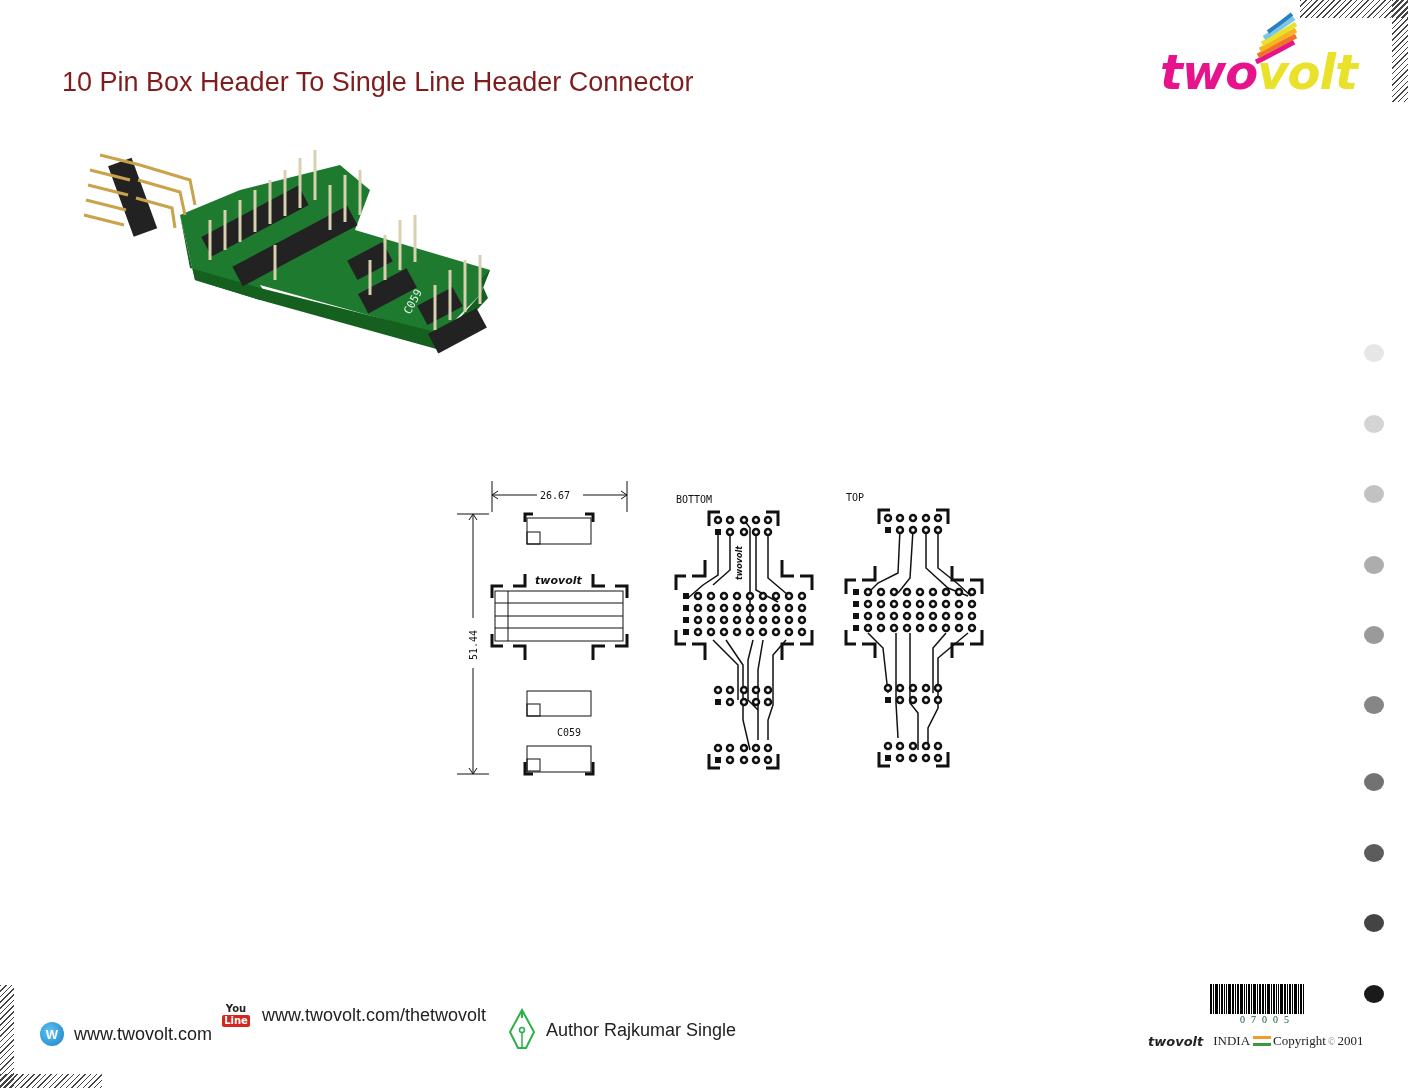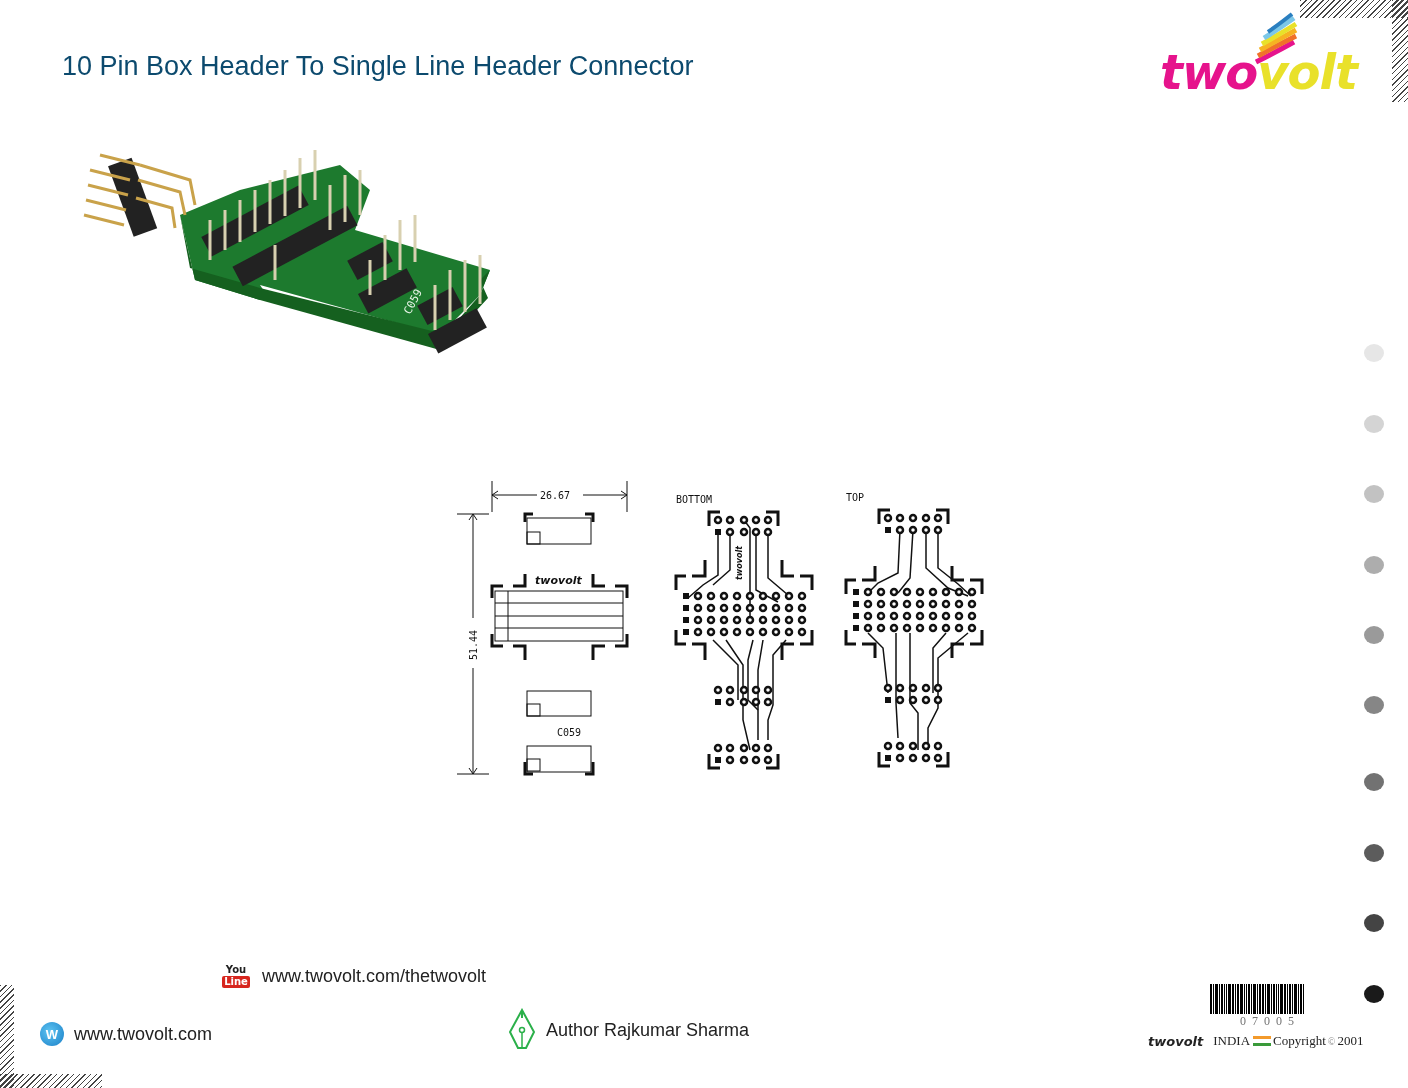--- a/index.html
+++ b/index.html
@@ -6,36 +6,36 @@
   body { width:1408px; height:1088px; position:relative; background:#ffffff; overflow:hidden; font-family:"Liberation Sans", sans-serif; }
   .abs { position:absolute; }
   .hatch-tr-top { left:1300px; top:0; width:108px; height:18px;
     background:repeating-linear-gradient(135deg, #444 0 1px, transparent 1px 4px); }
   .hatch-tr-right { left:1392px; top:0; width:16px; height:102px;
     background:repeating-linear-gradient(135deg, #444 0 1px, transparent 1px 4px); }
   .hatch-bl-left { left:0; top:985px; width:14px; height:103px;
     background:repeating-linear-gradient(135deg, #444 0 1px, transparent 1px 4px); }
   .hatch-bl-bottom { left:0; top:1074px; width:102px; height:14px;
     background:repeating-linear-gradient(135deg, #444 0 1px, transparent 1px 4px); }
-  .title { left:62px; top:51px; font-size:27px; color:#0c4a6e; white-space:nowrap; }
+  .title { left:62px; top:67px; font-size:27px; color:#7f1d1d; white-space:nowrap; }
   .logo { left:1158px; top:18px; width:220px; height:75px; }
   .logo-text { position:absolute; left:2px; top:26px; font-size:48px; font-weight:bold; font-style:italic; letter-spacing:-1px; font-family:"DejaVu Sans", sans-serif; }
   .logo-two { color:#e6138c;text-align:center; }
   .logo-volt { color:#e9e12a; }
   .dots { left:1364px; top:344px; width:22px; }
   .dot { position:absolute; left:0; width:20px; height:18px; border-radius:50%; }
   .footer-item { top:1022px; display:flex; align-items:center; font-size:18px; color:#222; white-space:nowrap; }
   .globe { width:24px; height:24px; border-radius:50%; background:radial-gradient(circle at 40% 40%, #5cc4f2, #1b7fc7); color:#fff; font-size:13px; font-weight:bold; display:flex; align-items:center; justify-content:center; margin-right:10px; }
   .yt { width:28px; display:flex; flex-direction:column; align-items:center; margin-right:12px; font-family:"DejaVu Sans", sans-serif; font-weight:bold; font-size:10px; line-height:12px; }
   .yt .you { color:#222; }
   .yt .tube { background:#d7261e; color:#fff; padding:0 2px; border-radius:2px; }
   .pen { margin-right:10px; }
   .barcode { left:1210px; top:984px; width:122px; height:30px; display:flex; align-items:stretch; }
   .barcode span { display:block; background:#000; margin-right:1px; }
-  .barcode-num { left:1240px; top:1014px; font-family:"Liberation Serif", serif; font-size:12px; letter-spacing:6px; color:#737373; }
+  .barcode-num { left:1240px; top:1014px; font-family:"Liberation Serif", serif; font-size:10px; letter-spacing:6px; color:#14532d; }
   .copyright { left:1148px; top:1033px; display:flex; align-items:center; white-space:nowrap; font-family:"Liberation Serif", serif; font-size:13px; color:#222; }
   .copyright .brand { font-family:"DejaVu Sans", sans-serif; font-weight:bold; font-style:italic; font-size:13px; margin-right:10px; }
   .flag { display:inline-block; width:18px; height:10px; margin:0 2px 0 3px; background:linear-gradient(#f39a2b 0 33%, #fff 33% 66%, #3a9a3a 66%); }
   .photo { left:80px; top:120px; width:420px; height:240px; }
   .drawing-label { font-family:"DejaVu Sans Mono", monospace; font-size:10px; color:#111; position:absolute;text-align:right; }
 </style>
 </head>
 <body>
 
 <div class="abs hatch-tr-top"></div>
@@ -379,34 +379,34 @@
   <div class="dot" style="top: 429px; background: rgb(114, 114, 114);"></div>
   <div class="dot" style="top: 500px; background: rgb(92, 92, 92);"></div>
   <div class="dot" style="top: 570px; background: rgb(68, 68, 68);"></div>
   <div class="dot" style="top: 641px; background: rgb(26, 26, 26);"></div>
 </div>
 
 <div class="abs footer-item" style="left:40px;">
   <span class="globe">W</span>
   <span>www.twovolt.com</span>
 </div>
-<div class="abs footer-item" style="left:222px;top:964px;">
+<div class="abs footer-item" style="left:222px;top:1003px;">
   <span class="yt">
     <span class="you">You</span>
     <span class="tube">Line</span>
   </span>
   <span>www.twovolt.com/thetwovolt</span>
 </div>
 <div class="abs footer-item" style="left:508px;top:1008px;">
   <svg class="pen" width="28" height="44" viewBox="0 0 28 44">
     <path d="M14 2 L14 10 M14 2 L26 24 L18 40 L10 40 L2 24 Z" fill="none" stroke="#2bb04a" stroke-width="2"></path>
     <circle cx="14" cy="22" r="2.5" fill="none" stroke="#2bb04a" stroke-width="1.5"></circle>
     <line x1="14" y1="25" x2="14" y2="40" stroke="#2bb04a" stroke-width="1.5"></line>
   </svg>
-  <span>Author Rajkumar Sharma</span>
+  <span>Author Rajkumar Single</span>
 </div>
 
 <div class="abs barcode">
   <span style="width:2px"></span>
     <span style="width:1px"></span>
     <span style="width:3px"></span>
     <span style="width:1px"></span>
     <span style="width:2px"></span>
     <span style="width:1px"></span>
     <span style="width:1px"></span>

